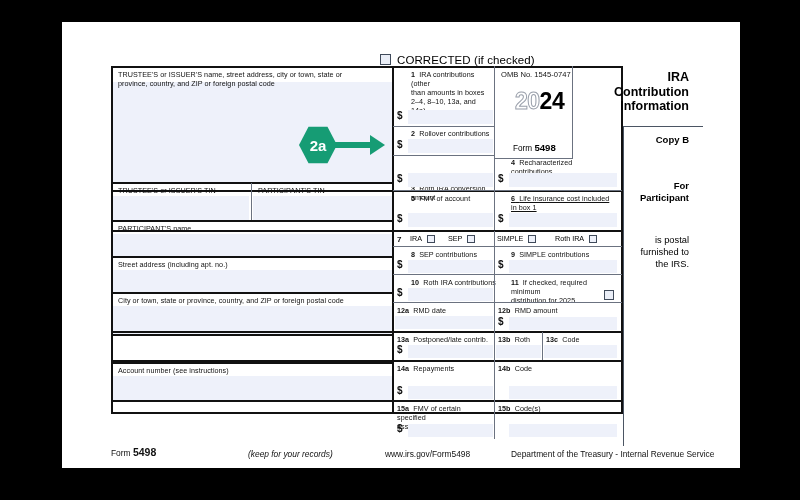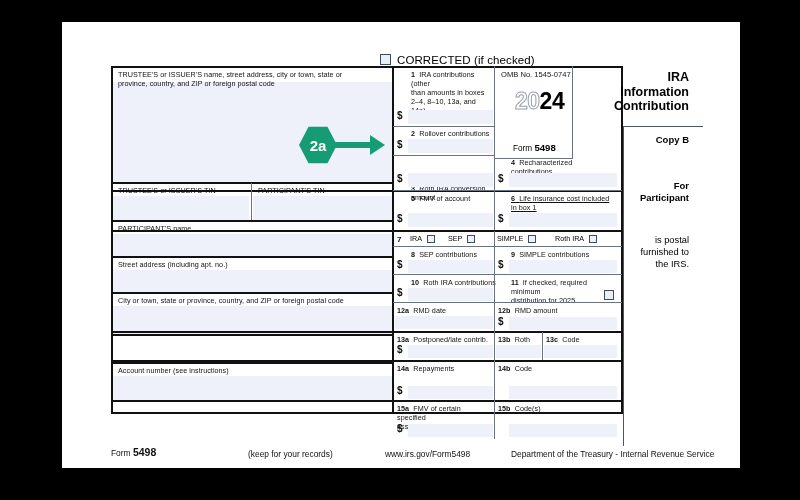--- a/index.html
+++ b/index.html
@@ -245,39 +245,39 @@
     <div class="dollar" style="left:286px;top:21px;">$</div>
 
     <div class="lbl" style="left:387px;top:2px;"><span class="num">15b</span>&nbsp; <span>Code(s)</span></div>
     <div class="bx shade" style="left:398px;top:22px;width:108px;height:13px;"></div>
 
     <div class="ln" style="left:383px;top:-1px;width:1px;height:38px;"></div>
   </div>
 
   <div class="rp rp-title" style="left:457px;top:48px;width:170px;">
     <div>IRA</div>
+    <div>Contribution</div>
     <div>Information</div>
-    <div>Contribution</div>
   </div>
   <div class="ln" style="left:561px;top:104px;width:80px;height:1.4px;background:#4b5563;"></div>
   <div class="ln" style="left:561px;top:104px;width:1.4px;height:320px;background:#4b5563;"></div>
 
   <div class="rp rp-b" style="left:457px;top:112px;width:170px;">Copy B</div>
   <div class="rp rp-b" style="left:457px;top:158px;width:170px;">
     <div>For</div>
     <div>Participant</div>
   </div>
   <div class="rp rp-t" style="left:447px;top:212px;width:180px;">
     <div>is postal</div>
     <div>furnished to</div>
     <div>the IRS.</div>
   </div>
 
   <div class="foot" style="left:49px;top:424px;"><span>Form</span> <b>5498</b></div>
-  <div class="foot" style="left:186px;top:427px;">(keep for your records)</div>
+  <div class="foot" style="left:186px;top:427px;font-style:italic;">(keep for your records)</div>
   <div class="foot" style="left:323px;top:427px;">www.irs.gov/Form5498</div>
   <div class="foot" style="left:449px;top:427px;">Department of the Treasury - Internal Revenue Service</div>
 
 </div>
 
 <div class="callout">
   <div class="arrow-line"></div>
   <div class="arrow-head"></div>
   <div class="hex">
       <span>2a</span>

